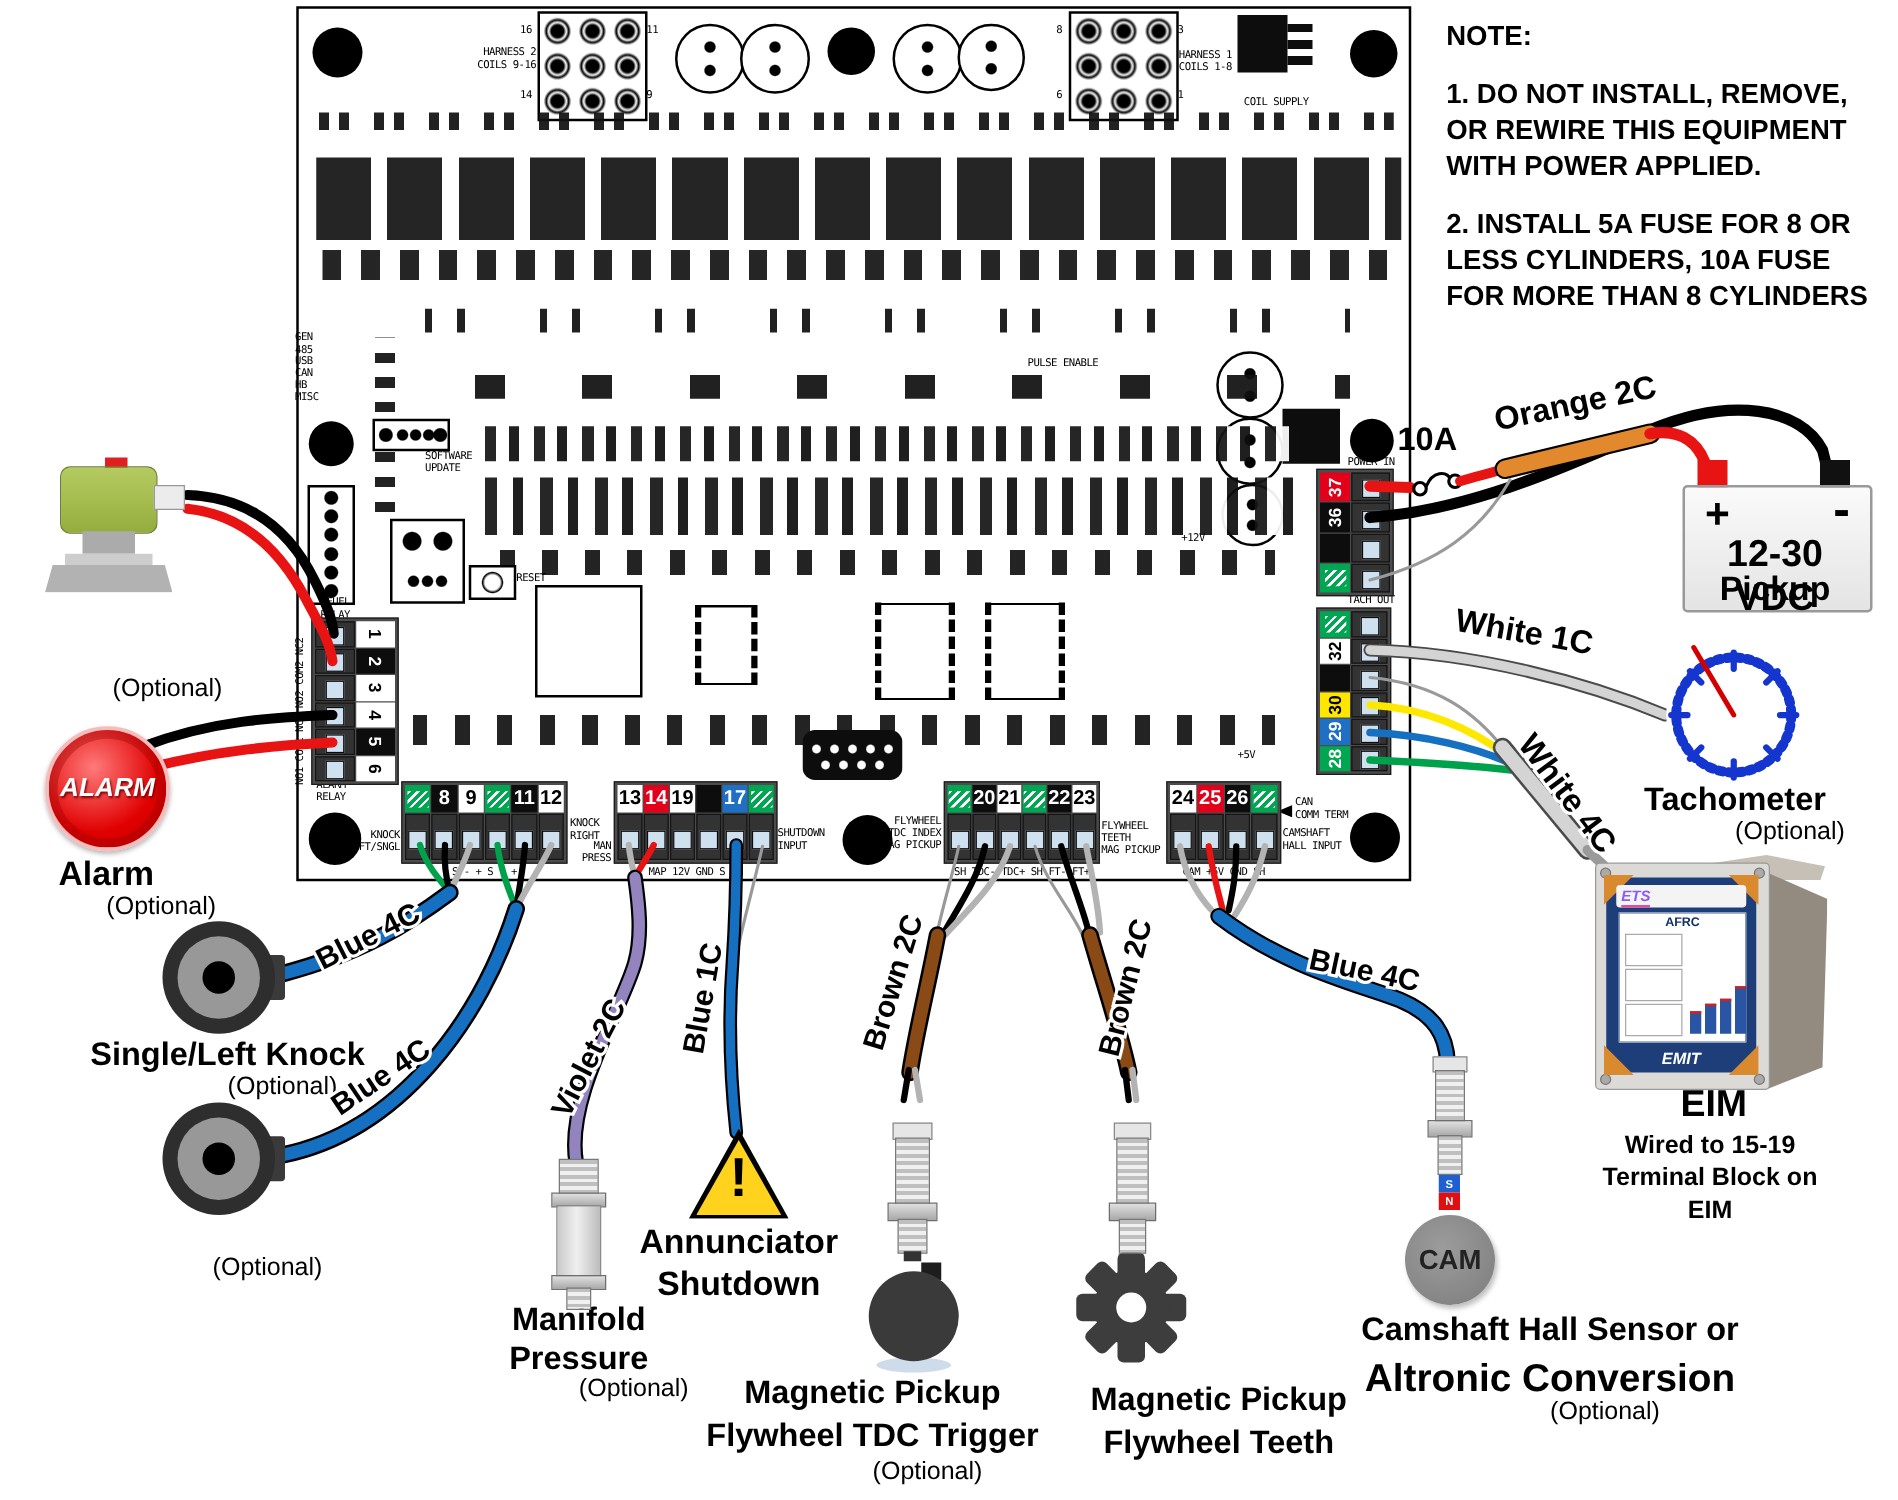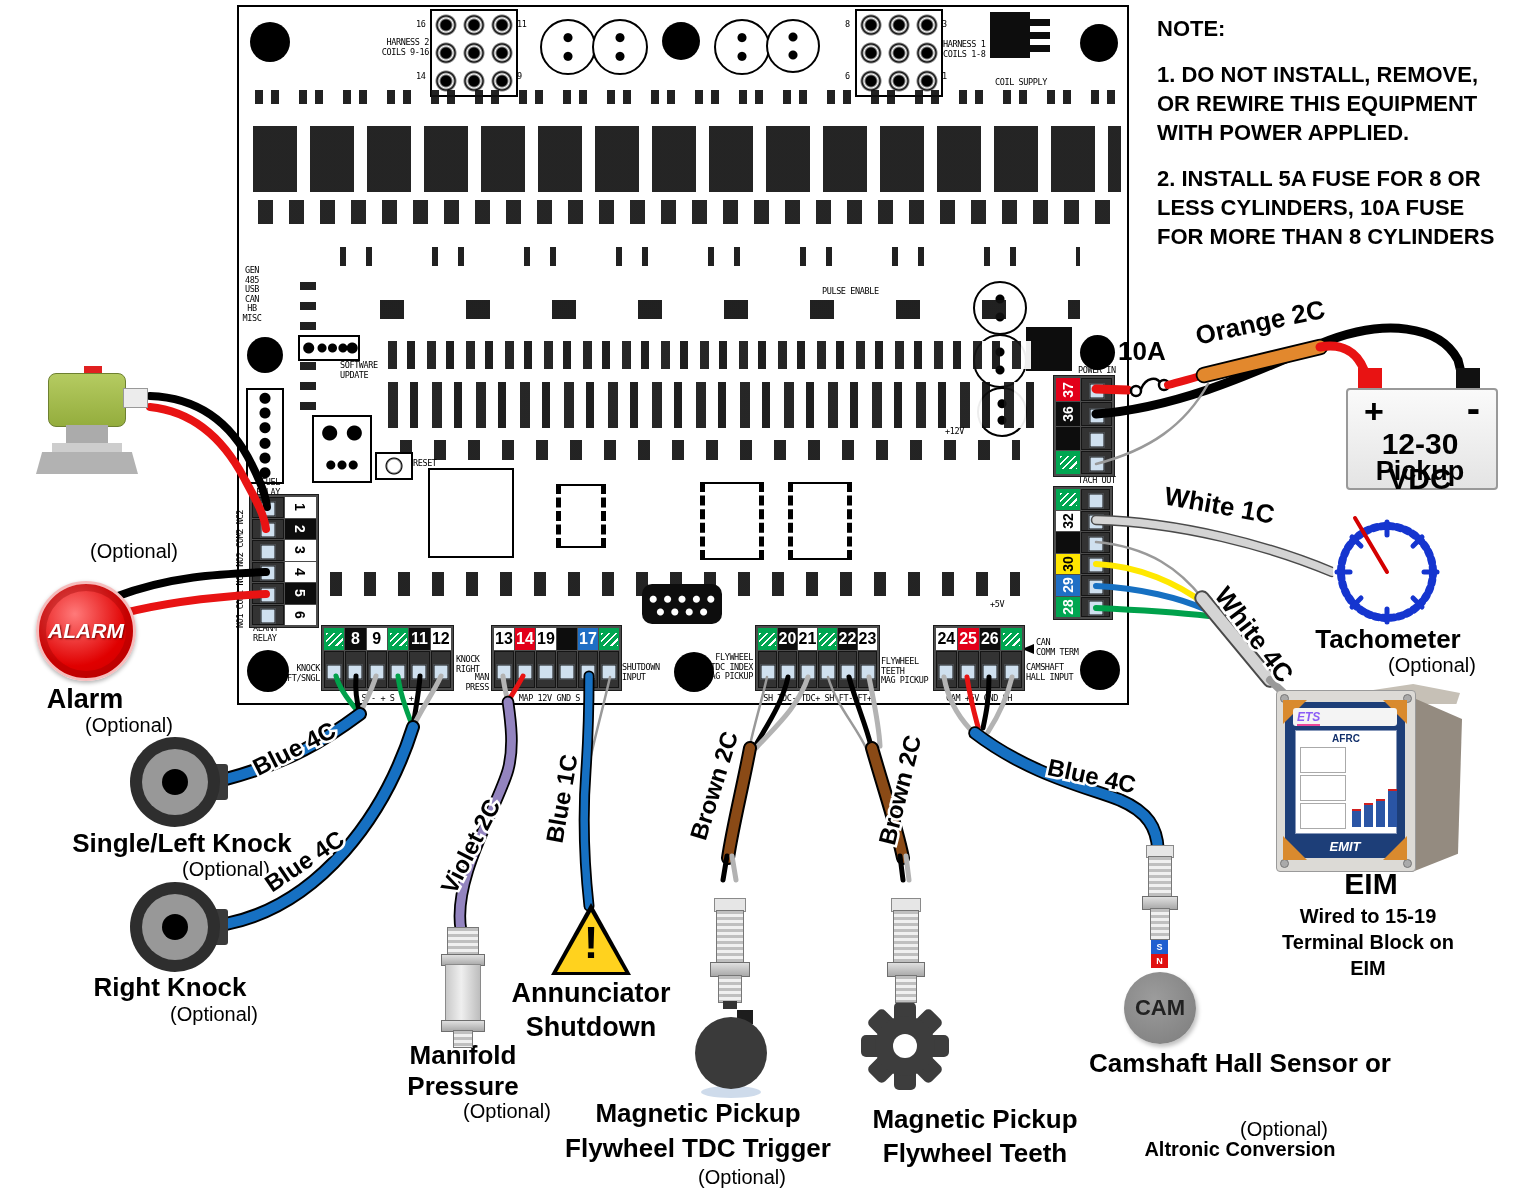--- a/index.html
+++ b/index.html
@@ -116,21 +116,21 @@
   <div class="pcb-text" style="left:416px;top:20px">16</div>
   <div class="pcb-text" style="left:416px;top:72px">14</div>
   <div class="pcb-text" style="left:517px;top:20px">11</div>
   <div class="pcb-text" style="left:517px;top:72px">9</div>
   <div class="pcb-text" style="left:845px;top:20px">8</div>
   <div class="pcb-text" style="left:845px;top:72px">6</div>
   <div class="pcb-text" style="left:942px;top:20px">3</div>
   <div class="pcb-text" style="left:942px;top:72px">1</div>
   <div class="pcb-text" style="left:995px;top:78px">COIL SUPPLY</div>
   <div class="pcb-text" style="left:822px;top:287px">PULSE ENABLE</div>
-  <div class="pcb-text" style="left:236px;top:266px;width:32px;text-align:center">GEN
+  <div class="pcb-text" style="left:236px;top:266px;width:32px;text-align:left">GEN
 485
 USB
 CAN
 HB
 MISC</div>
   <div class="pcb-text" style="left:340px;top:361px">SOFTWARE
 UPDATE</div>
   <div class="pcb-text" style="left:413px;top:459px">RESET</div>
   <div class="pcb-text" style="left:240px;top:478px;width:40px;text-align:right">FUEL
 RELAY</div>
@@ -495,21 +495,20 @@
   </div>
   <div class="lbl" style="left:5px;top:684px;width:160px;font-size:27px">Alarm</div>
   <div class="lbl opt" style="left:5px;top:714px;width:160px;font-size:20px">(Optional)</div>
 
   <div class="knock-tab" style="left:204px;top:764px;z-index:6"></div>
   <div class="knock" style="left:130px;top:737px;z-index:6"></div>
   <div class="lbl" style="left:42px;top:828px;width:280px;font-size:26px">Single/Left Knock</div>
   <div class="lbl opt" style="left:42px;top:858px;width:280px;font-size:20px">(Optional)</div>
   <div class="knock-tab" style="left:204px;top:909px;z-index:6"></div>
   <div class="knock" style="left:130px;top:882px;z-index:6"></div>
-  <div class="lbl" style="left:50px;top:972px;width:240px;font-size:26px">Right Knock</div>
   <div class="lbl opt" style="left:50px;top:1003px;width:240px;font-size:20px">(Optional)</div>
 
   <div>
     <div class="threads" style="left:447px;top:927px;width:30px;height:27px;z-index:6"></div>
     <div class="nut" style="left:441px;top:954px;width:42px;height:10px;z-index:6"></div>
     <div class="abs" style="left:445px;top:964px;width:34px;height:56px;background:linear-gradient(90deg,#c9c9c9,#efefef 45%,#bdbdbd);border:1px solid #8a8a8a;z-index:6"></div>
     <div class="nut" style="left:441px;top:1020px;width:42px;height:10px;z-index:6"></div>
     <div class="threads" style="left:453px;top:1030px;width:18px;height:16px;z-index:6"></div>
   </div>
   <div class="lbl" style="left:383px;top:1040px;width:160px;font-size:26px">Manifold
@@ -547,21 +546,21 @@
     <div class="threads" style="left:1148px;top:856px;width:22px;height:40px;z-index:6"></div>
     <div class="nut" style="left:1142px;top:896px;width:34px;height:12px;z-index:6"></div>
     <div class="threads" style="left:1150px;top:908px;width:18px;height:30px;z-index:6"></div>
     <div class="abs" style="left:1151px;top:940px;width:17px;height:14px;background:#1f5fd0;color:#fff;font-size:9px;font-weight:bold;text-align:center;line-height:14px;z-index:6">S</div>
     <div class="abs" style="left:1151px;top:954px;width:17px;height:14px;background:#e01010;color:#fff;font-size:9px;font-weight:bold;text-align:center;line-height:14px;z-index:6">N</div>
     <div class="abs" style="left:1124px;top:972px;width:72px;height:72px;border-radius:50%;background:radial-gradient(circle at 42% 38%,#9c9c9c,#7c7c7c);box-shadow:2px 3px 4px rgba(0,0,0,.25);display:flex;align-items:center;justify-content:center;z-index:6">
       <span style="font-weight:bold;font-size:22px;color:#222">CAM</span>
     </div>
   </div>
   <div class="lbl" style="left:1060px;top:1048px;width:360px;font-size:26px">Camshaft Hall Sensor or</div>
-  <div class="lbl" style="left:1060px;top:1138px;width:360px;font-size:20px">Altronic Conversion</div>
+  <div class="lbl" style="left:1060px;top:1085px;width:360px;font-size:31px">Altronic Conversion</div>
   <div class="lbl opt" style="left:1060px;top:1118px;width:360px;font-size:20px">(Optional)</div>
 
   <div class="abs" style="left:1358px;top:368px;width:24px;height:22px;background:#e81313;z-index:6"></div>
   <div class="abs" style="left:1456px;top:368px;width:24px;height:22px;background:#111;z-index:6"></div>
   <div class="abs" style="left:1346px;top:388px;width:148px;height:98px;background:linear-gradient(180deg,#fafafa,#e4e4e4);border:2px solid #999;border-radius:4px;z-index:6">
     <span class="abs" style="left:16px;top:2px;font-weight:bold;font-size:34px">+</span>
     <span class="abs" style="right:16px;top:-4px;font-weight:bold;font-size:40px">-</span>
     <div class="lbl" style="left:0;top:36px;width:144px;font-size:30px">12-30 VDC</div>
     <div class="lbl" style="left:0;top:66px;width:144px;font-size:27px">Pickup</div>
   </div>

